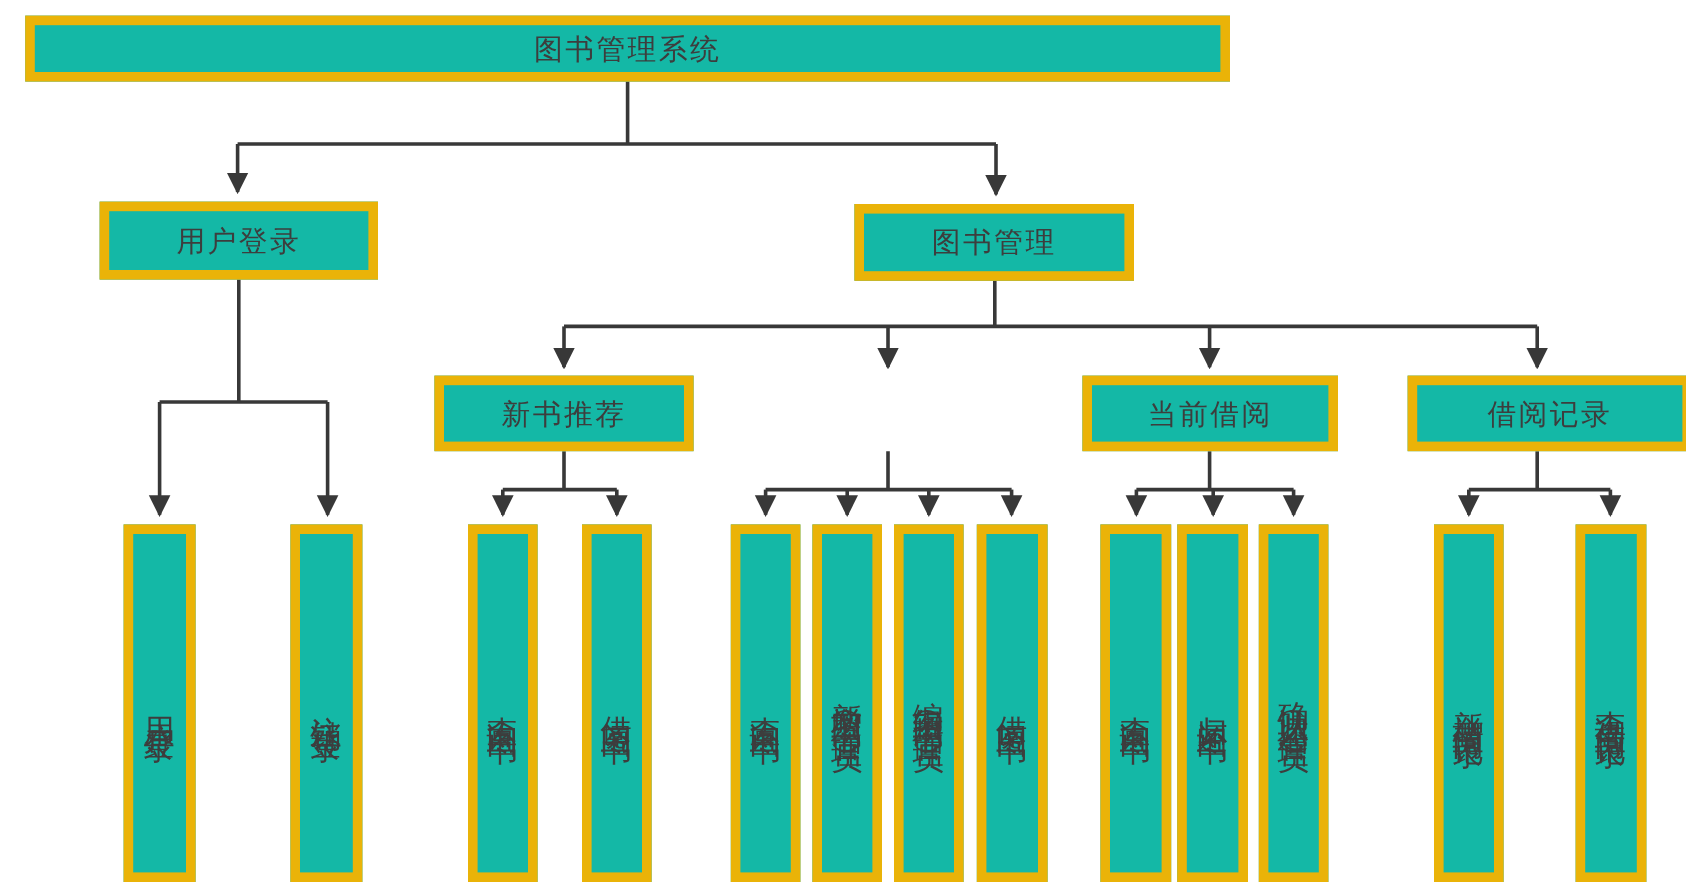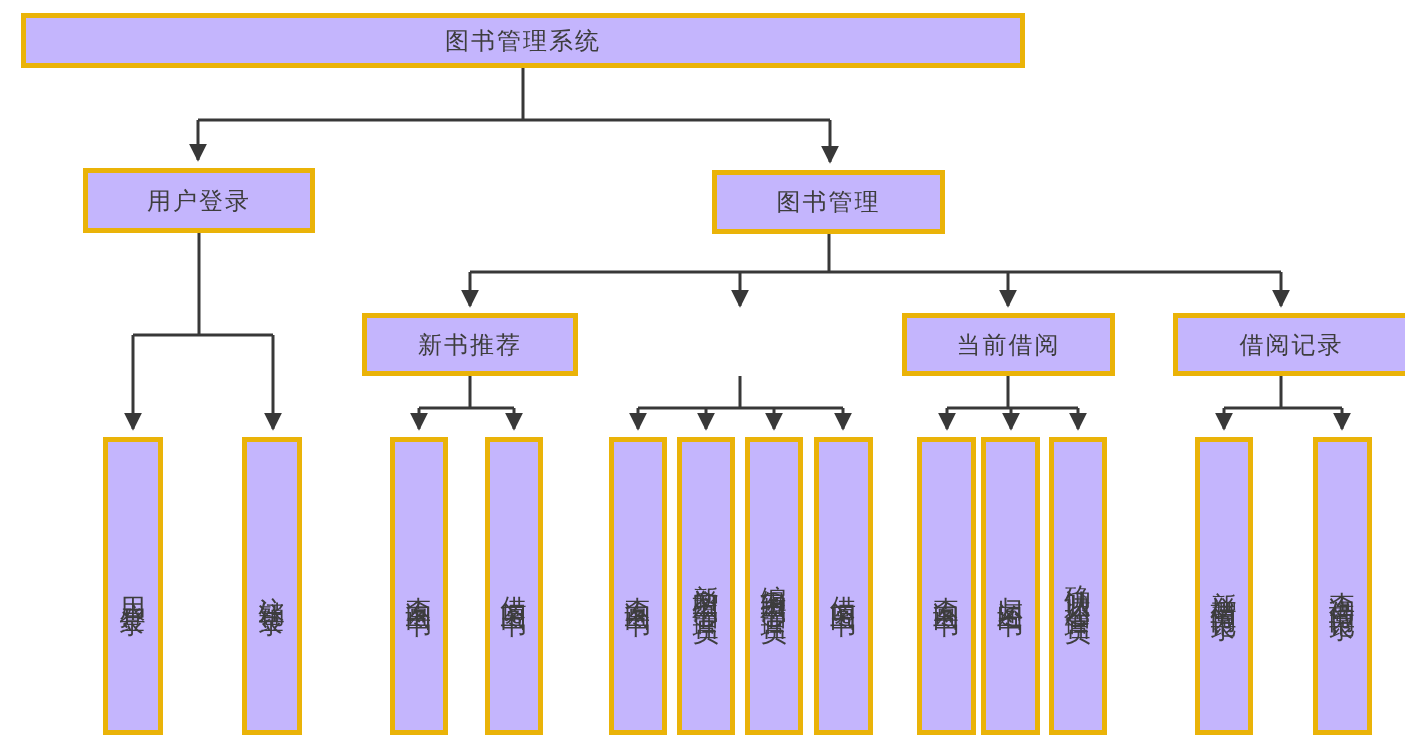--- a/index.html
+++ b/index.html
@@ -18,22 +18,22 @@
   .wires {
     position: absolute;
     left: 0;
     top: 0;
     width: 1405px;
     height: 747px;
   }
   .box {
     position: absolute;
     box-sizing: border-box;
-    border: 5px solid #eab308;
-    background: #c4b5fd;
+    border: 8px solid #eab308;
+    background: #14b8a6;
     display: flex;
     align-items: center;
     justify-content: center;
     color: #3d3d3d;
   }
   .hlabel {
     font-size: 24px;
     letter-spacing: 2px;
     white-space: nowrap;
   }

